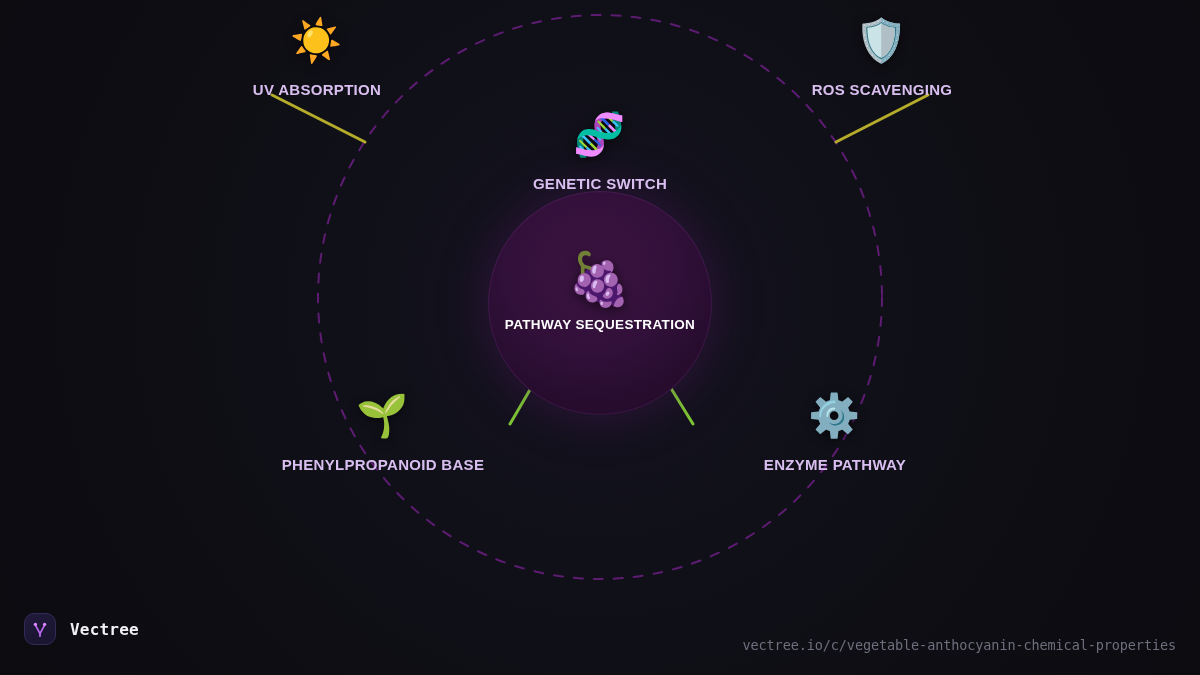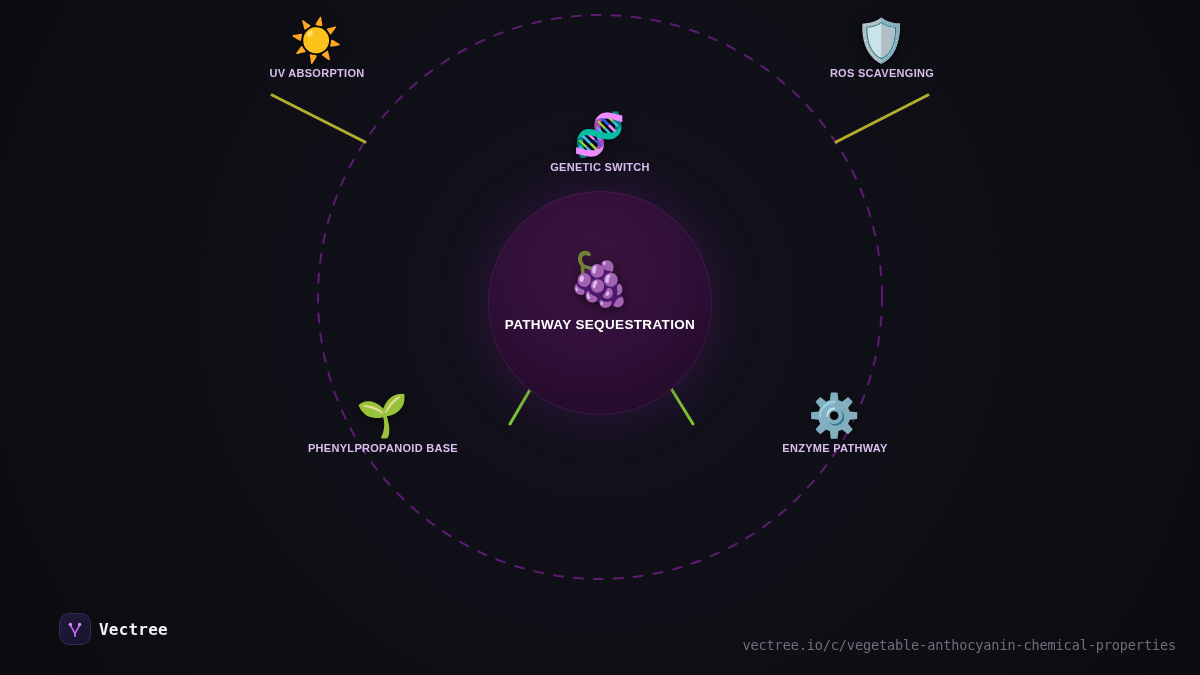--- a/index.html
+++ b/index.html
@@ -73,44 +73,43 @@
     width: 230px;
     margin-left: -115px;
   }
   .node-emoji {
     font-size: 42px;
     line-height: 1;
     user-select: none;
     filter: drop-shadow(0 2px 5px rgba(0,0,0,.6));
   }
   .node-label {
-    margin-top: 5px;
-    font-size: 11px;
+    margin-top: 19px;
+    font-size: 15px;
     font-weight: bold;
     letter-spacing: 0.3px;
     color: #d9bff0;
     text-align: center;
     white-space: nowrap;
   }
 
   
   #footer {
     position: absolute;
     left: 0;
     bottom: 0;
     width: 1200px;
     padding: 0 24px 16px 24px;
   }
 
   #brand {
     display: flex;
     align-items: center;
-    gap: 8px;
+    gap: 14px;
     margin-bottom: 14px;
-    margin-left: 35px;
   }
   #brand-logo {
     width: 32px;
     height: 32px;
     border-radius: 10px;
     background: linear-gradient(150deg, #221a3d 0%, #1b1733 55%, #191530 100%);
     border: 1px solid #342a58;
     display: flex;
     align-items: center;
     justify-content: center;

